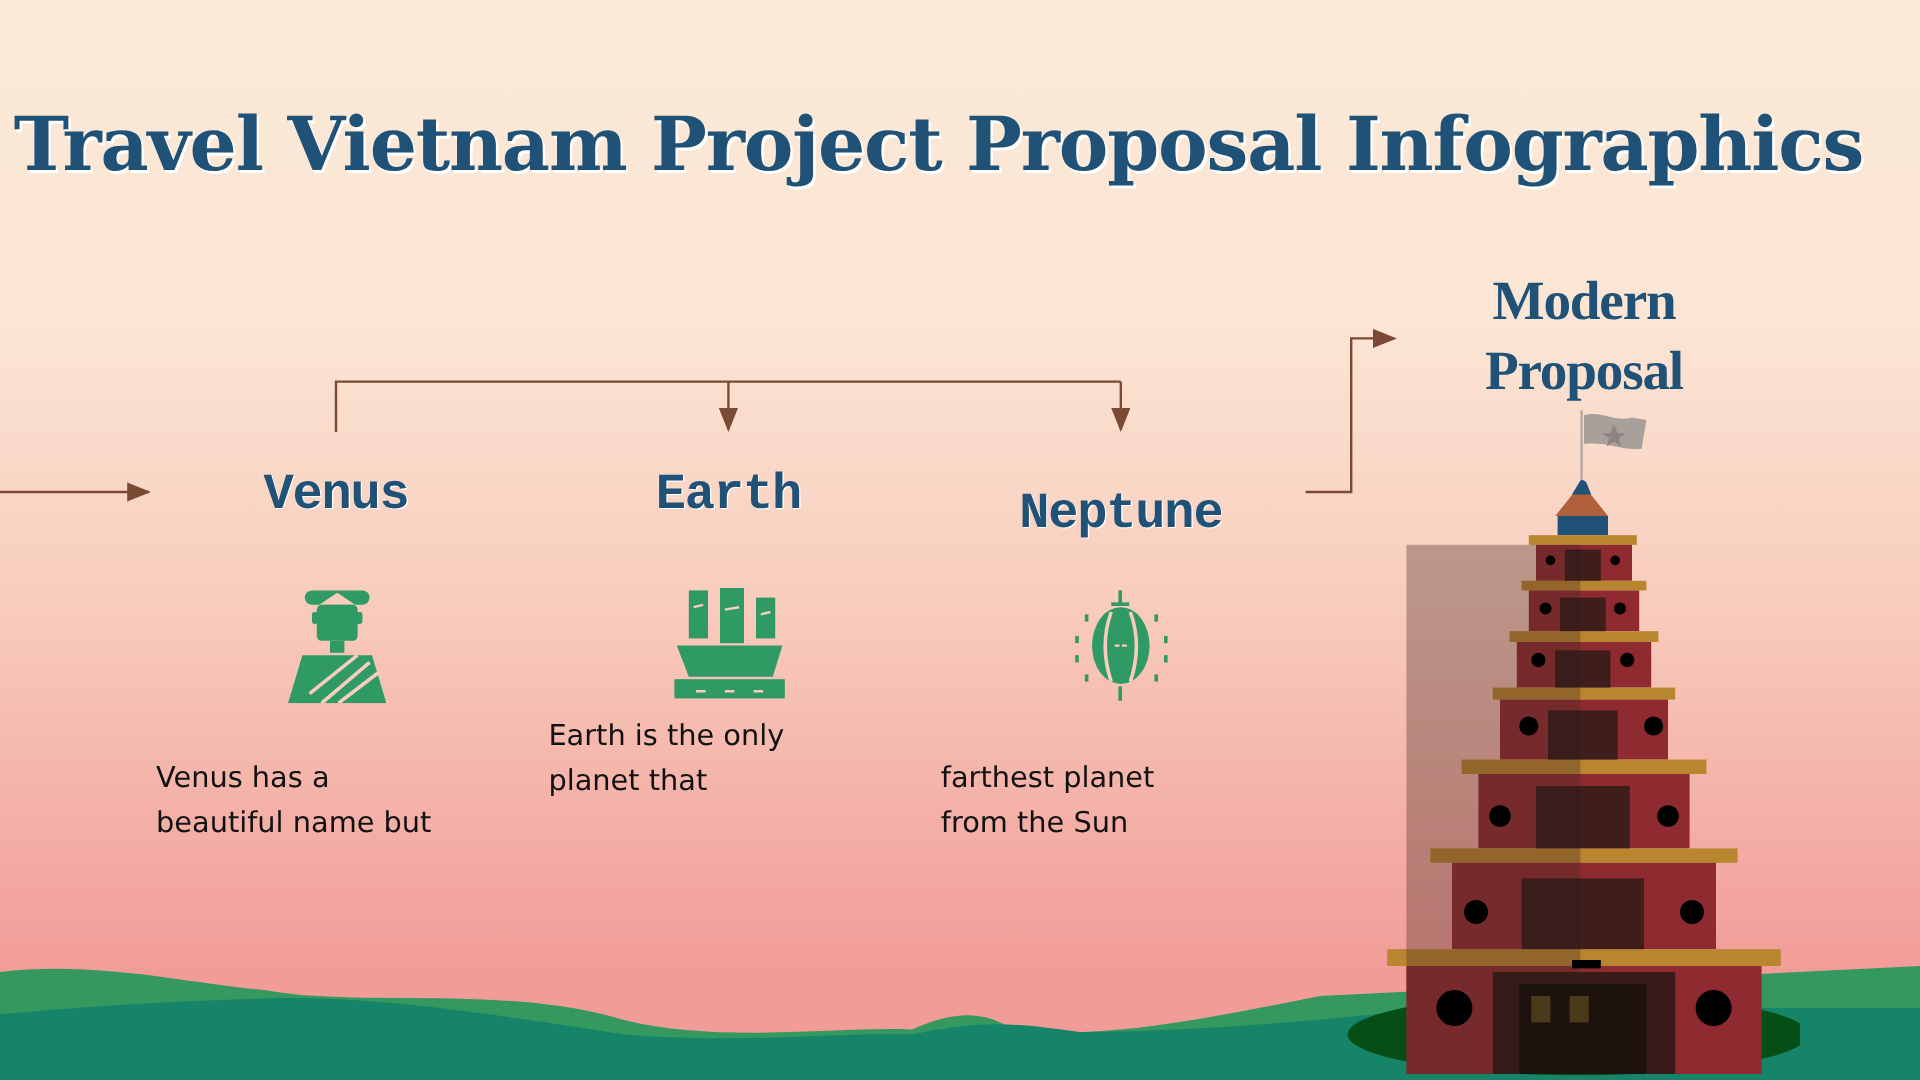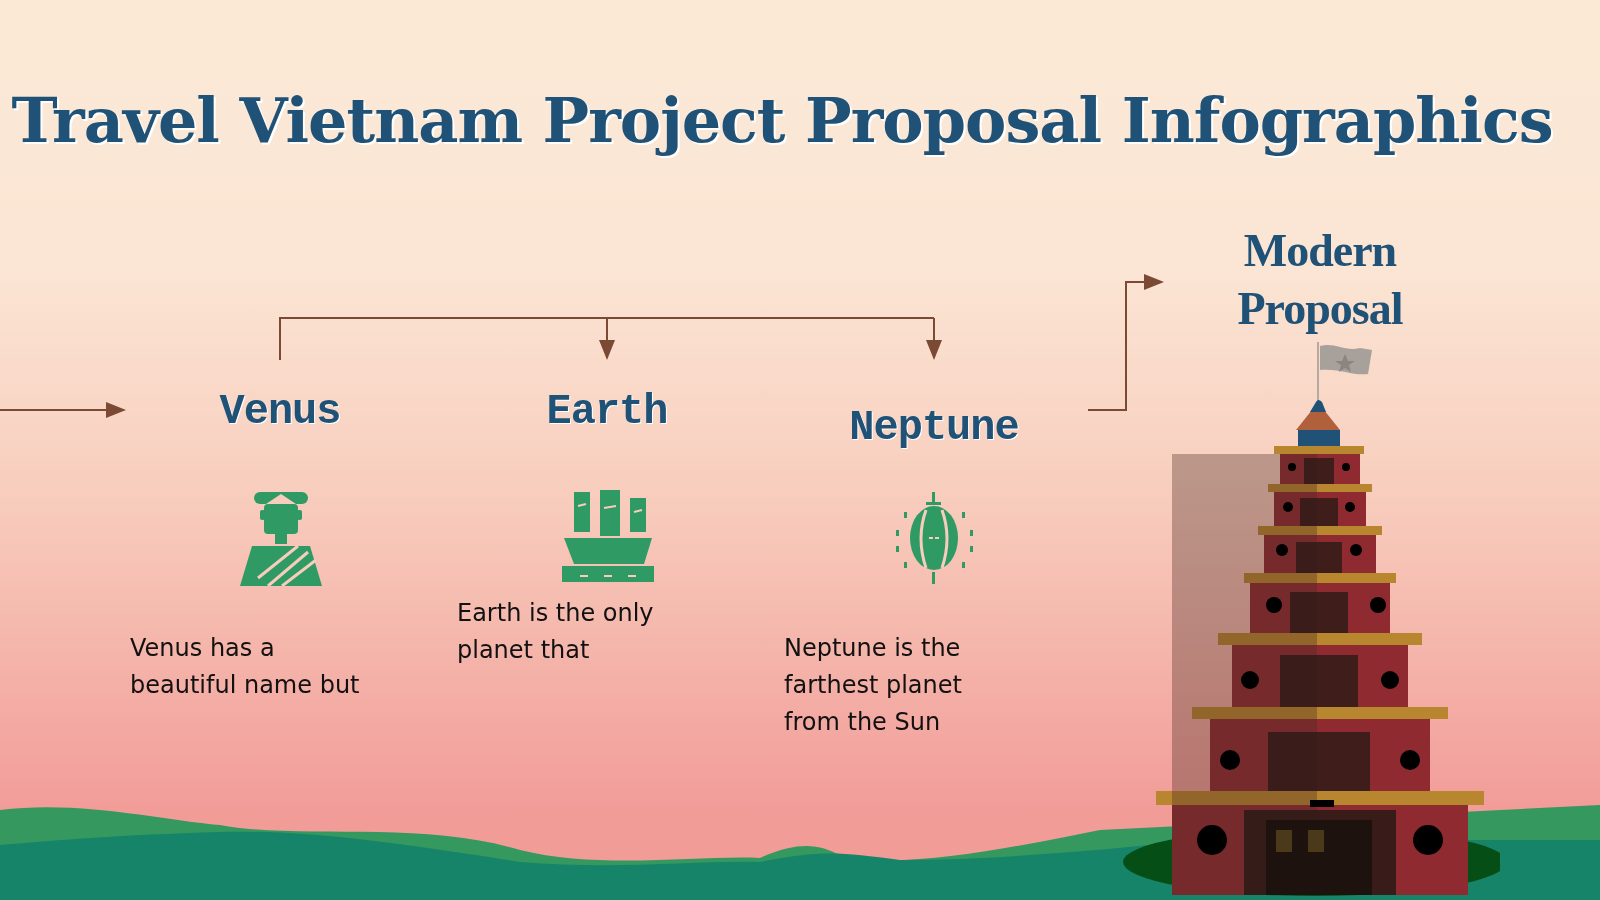--- a/index.html
+++ b/index.html
@@ -96,21 +96,20 @@
 
 <div class="desc" style="left:130px; top:630px;">
   <div>Venus has a</div>
   <div>beautiful name but</div>
 </div>
 <div class="desc" style="left:457px; top:595px;">
   <div>Earth is the only</div>
   <div>planet that</div>
 </div>
 <div class="desc" style="left:784px; top:630px;">
-  <div>Neptune is the</div>
   <div>farthest planet</div>
   <div>from the Sun</div>
 </div>
 
 <div class="modern">
   <div>Modern</div>
   <div>Proposal</div>
 </div>
 
 <svg style="position:absolute; left:0; top:780px;" width="1600" height="120">

